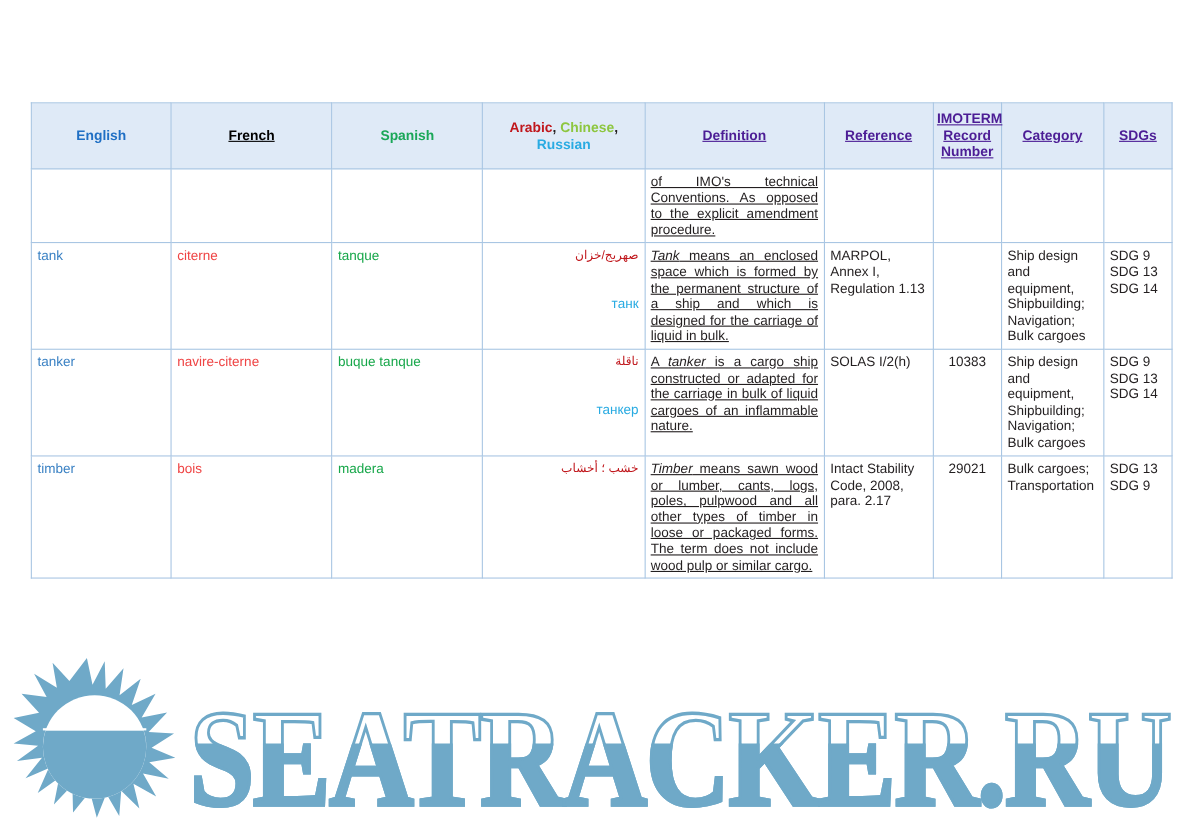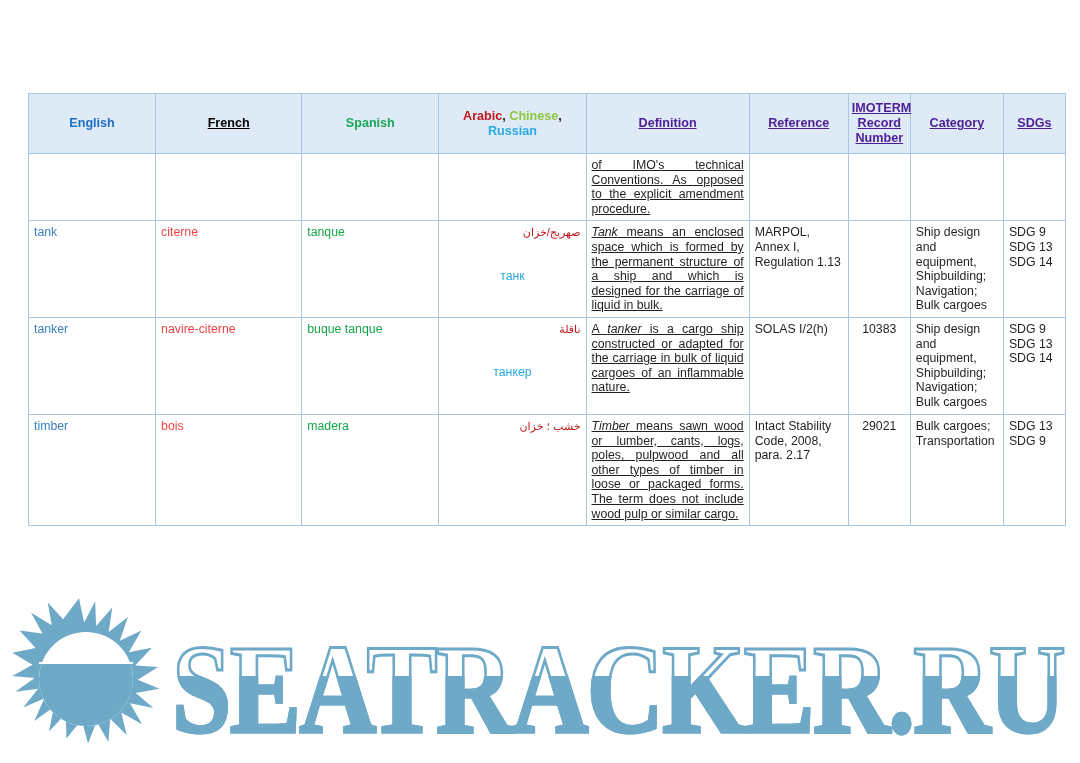--- a/index.html
+++ b/index.html
@@ -80,21 +80,21 @@
   .t-ar  { color: #c0171c; text-align: right; direction: rtl; font-size: 11px; }
   .t-ru  { color: #29abe2; }
   .t-zh  { color: #8dc63f; }
 
   .def-cell   { text-align: justify; text-decoration: underline; }
   .def-cell .term { font-style: italic; }
   .imo-cell   { text-align: center; }
 
   .lang-stack .line { display: block; min-height: 14.6px; }
   .lang-stack .ar-line { text-align: right; }
-  .lang-stack .ru-line { text-align: center; margin-top: 14px; }
+  .lang-stack .ru-line { text-align: right; margin-top: 14px; }
   .lang-stack .zh-line { text-align: left; }
 
   
   #page-number {
     position: absolute;
     left: 0;
     top: 700px;
     width: 1080px;
     text-align: center;
     font-size: 14px;
@@ -222,21 +222,21 @@
           <td><span style="white-space: pre-line;">SDG 9
 SDG 13
 SDG 14</span></td>
         </tr>
         <tr style="height: 110px; padding-left: 47px;">
           <td><span class="t-en">timber</span></td>
           <td><span class="t-fr">bois</span></td>
           <td><span class="t-es">madera</span></td>
           <td>
             <div class="lang-stack">
-              <span class="line ar-line t-ar">خشب ؛ خزان</span>
+              <span class="line ar-line t-ar">خشب ؛ أخشاب</span>
               <span class="line zh-line t-zh"></span>
               <span class="line ru-line t-ru"></span>
             </div>
           </td>
           <td class="def-cell"><span class="term">Timber</span><span> means sawn wood or lumber, cants, logs, poles, pulpwood and all other types of timber in loose or packaged forms. The term does not include wood pulp or similar cargo.</span></td>
           <td><span class="">Intact Stability Code, 2008, para. 2.17</span></td>
           <td class="imo-cell"><span>29021</span></td>
           <td><span class="">Bulk cargoes; Transportation</span></td>
           <td><span style="white-space: pre-line;">SDG 13
 SDG 9</span></td>

